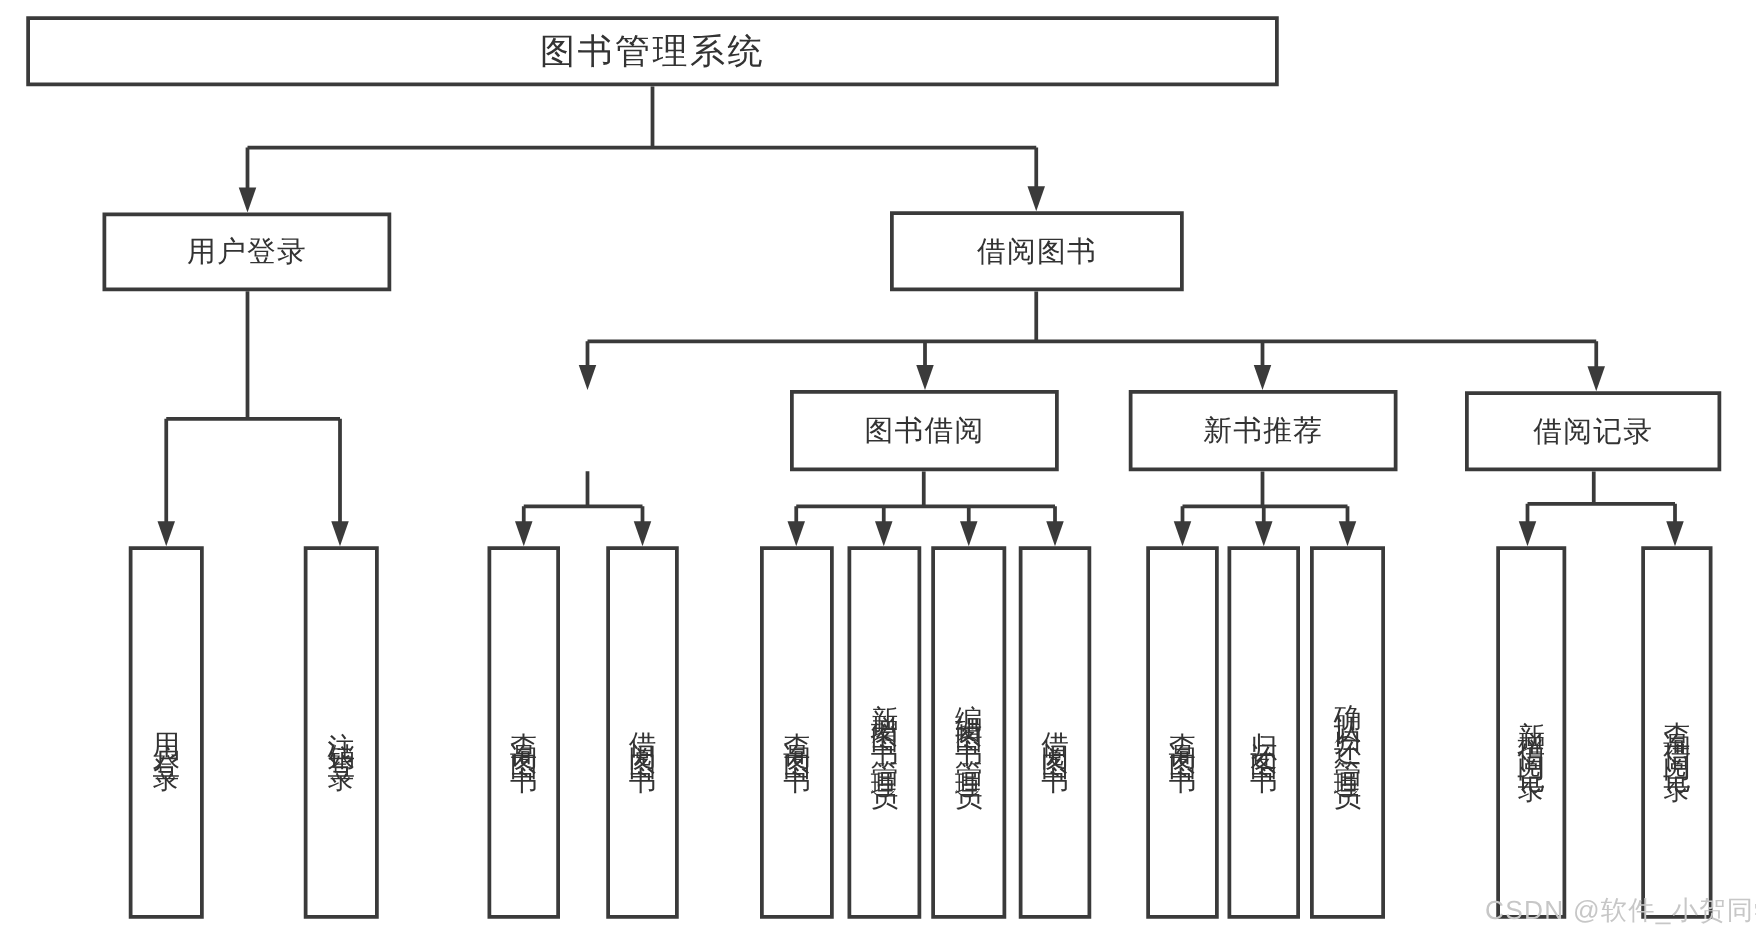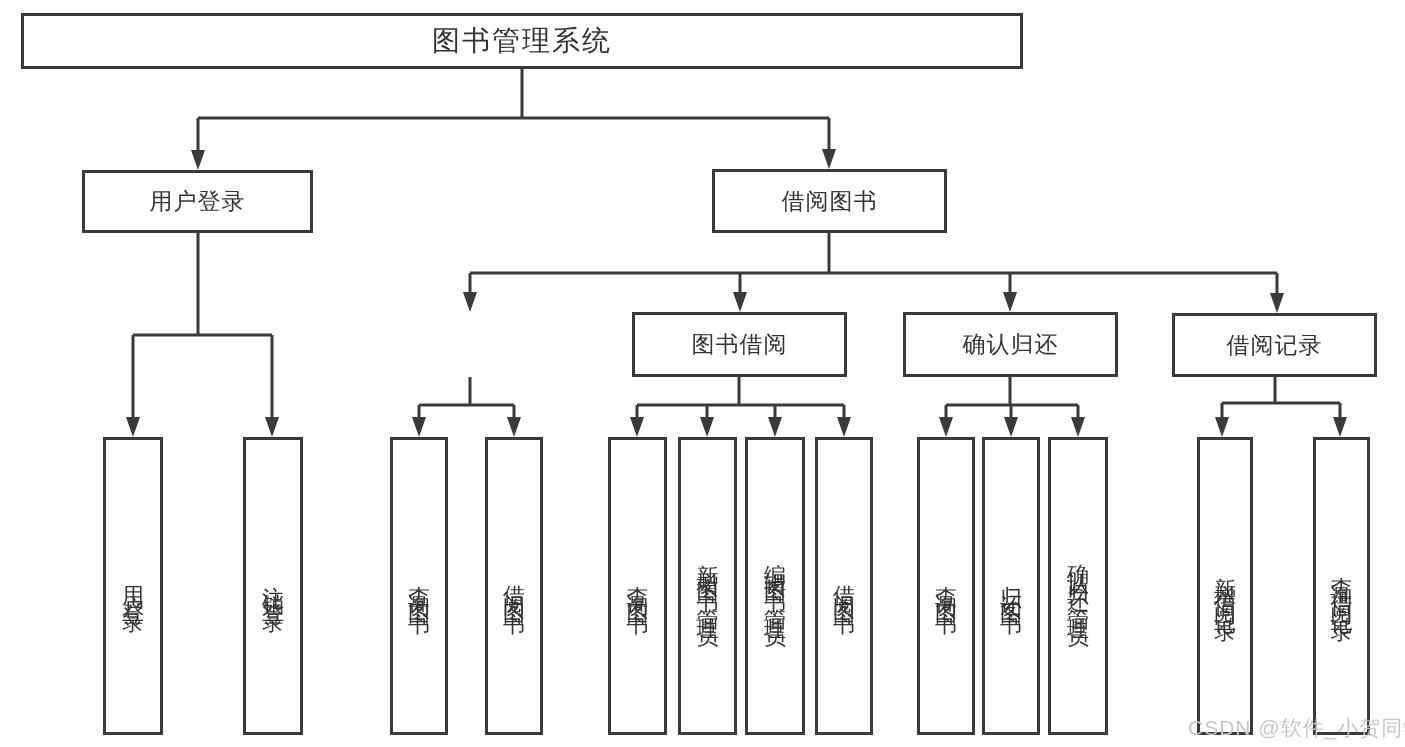--- a/index.html
+++ b/index.html
@@ -92,21 +92,21 @@
     <span>用户登录</span>
   </div>
   <div class="box h" style="left:712px;top:169px;width:235px;height:64px">
     <span>借阅图书</span>
   </div>
 
   <div class="box h" style="left:632px;top:312px;width:215px;height:65px">
     <span>图书借阅</span>
   </div>
   <div class="box h" style="left:903px;top:312px;width:215px;height:65px">
-    <span>确认归还</span>
+    <span>新书推荐</span>
   </div>
   <div class="box h" style="left:1172px;top:313px;width:205px;height:64px">
     <span>借阅记录</span>
   </div>
 
   <div class="box v" style="left:103px;top:437px;width:60px;height:298px">
     <span>用户登录</span>
   </div>
   <div class="box v" style="left:243px;top:437px;width:60px;height:298px">
     <span>注销登录</span>

